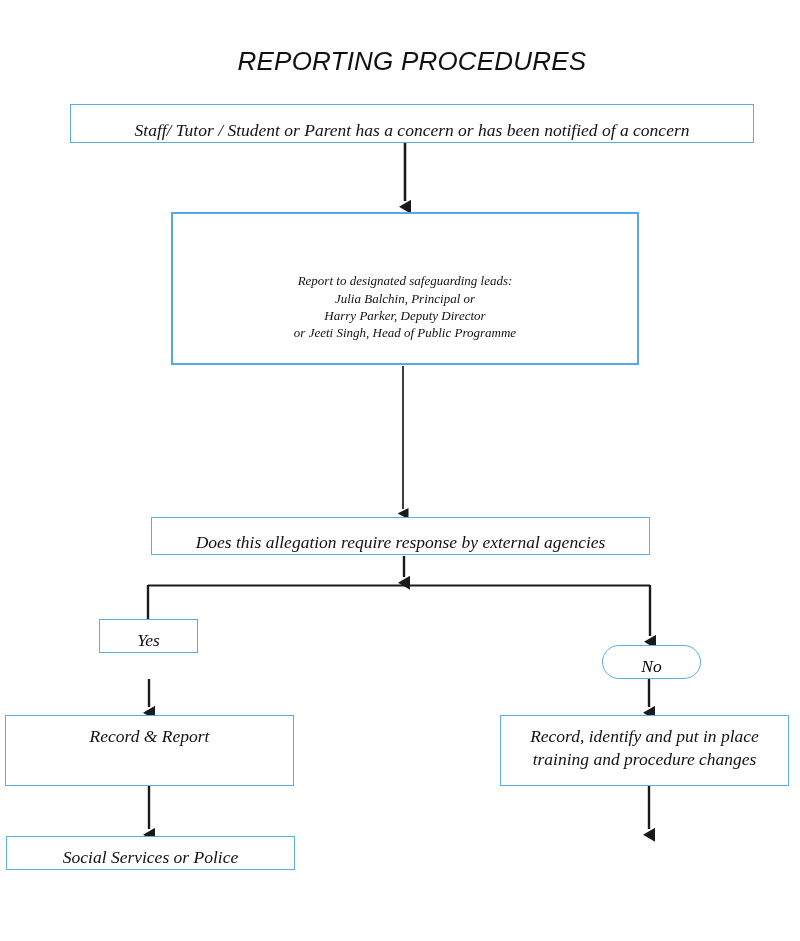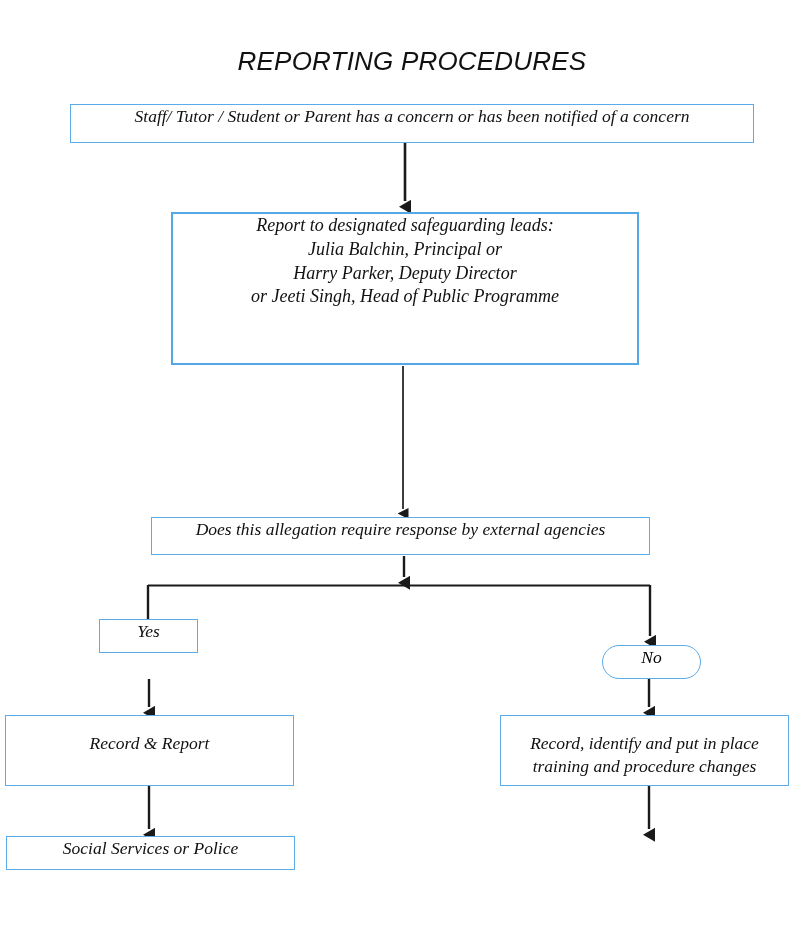--- a/index.html
+++ b/index.html
@@ -32,49 +32,49 @@
   .box {
     position: absolute;
     box-sizing: border-box;
     border: 1px solid #5BACE8;
     background: #ffffff;
     color: #111111;
     font-size: 17.5px;
     line-height: 1.30;
     text-align: center;
     display: flex;
-    align-items: flex-start;
+    align-items: flex-end;
     justify-content: center;
     padding: 0 6px;
   }
   .box.thick {
     border-width: 2px;
     border-color: #55A8E6;
   }
   .box.top-align {
     align-items: flex-start;
-    padding-top: 16px;
+    padding-top: 9px;
   }
   .box .inner {
     width: 100%;
     white-space: pre-line;
   }
 
   
   #box-concern      { left: 70px;  top: 104px; width: 684px; height: 39px; }
   #box-report-leads { left: 171px; top: 212px; width: 468px; height: 153px; }
   #box-decision     { left: 151px; top: 517px; width: 499px; height: 38px; }
   #box-yes          { left: 99px;  top: 619px; width: 99px;  height: 34px; }
   #box-no           { left: 602px; top: 645px; width: 99px;  height: 34px; }
   #box-record-report{ left: 5px;   top: 715px; width: 289px; height: 71px; }
   #box-social       { left: 6px;   top: 836px; width: 289px; height: 34px; }
   #box-record-id    { left: 500px; top: 715px; width: 289px; height: 71px; align-items: flex-end; }
   #box-refer-back   { left: 504px; top: 836px; width: 285px; height: 41px; }
 
-  #box-report-leads .inner { font-size: 18px; line-height: 1.32; padding-bottom: 22px; }
+  #box-report-leads .inner { font-size: 13px; line-height: 1.32; padding-bottom: 22px; }
   #box-record-report .inner,
   #box-record-id .inner { align-self: flex-start; }
 
   
   #wires {
     position: absolute;
     left: 0; top: 0;
     width: 800px; height: 941px;
     pointer-events: none;
   }

